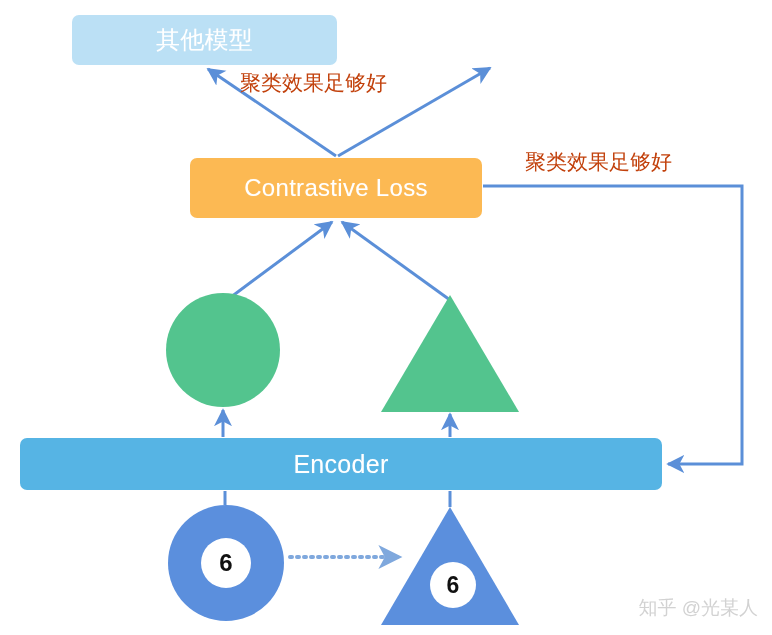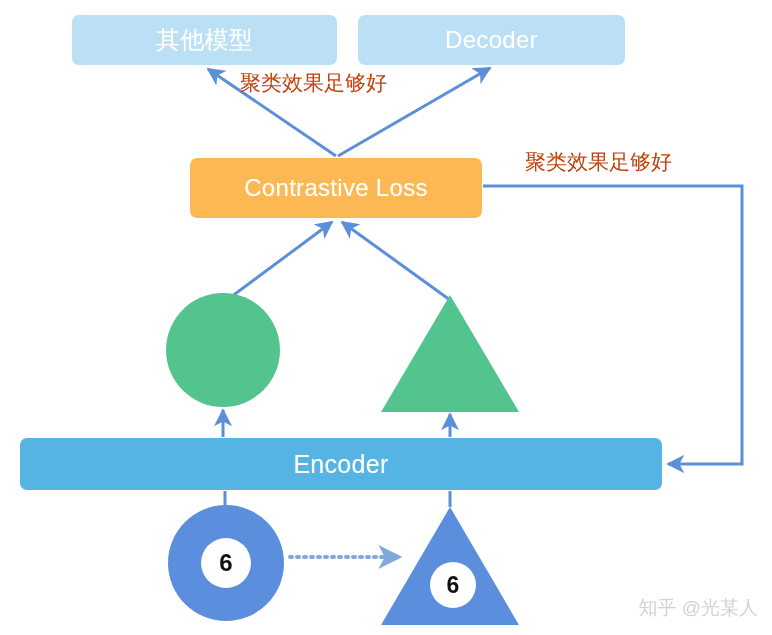--- a/index.html
+++ b/index.html
@@ -180,23 +180,20 @@
 
     <path d="M 483 186 L 742 186 L 742 464 L 668 464" fill="none" stroke="#5b8fd8" stroke-width="3" marker-end="url(#arrowhead)"></path>
 
     <line x1="290" y1="557" x2="400" y2="557" stroke="#7fa8dd" stroke-width="4" stroke-dasharray="2 5" stroke-linecap="round" marker-end="url(#arrowhead-dotted)"></line>
   </svg>
 
   <div class="node-box lightblue" id="box-other-model">
     <span>其他模型</span>
   </div>
 
-  <div class="node-box lightblue" id="box-decoder">
-    <span>Decoder</span>
-  </div>
 
   <div class="node-box orange" id="box-loss">
     <span>Contrastive Loss</span>
   </div>
 
   <div class="node-box encoder" id="box-encoder">
     <span>Encoder</span>
   </div>
 
   <div class="shape circle-green" id="shape-green-circle"></div>

